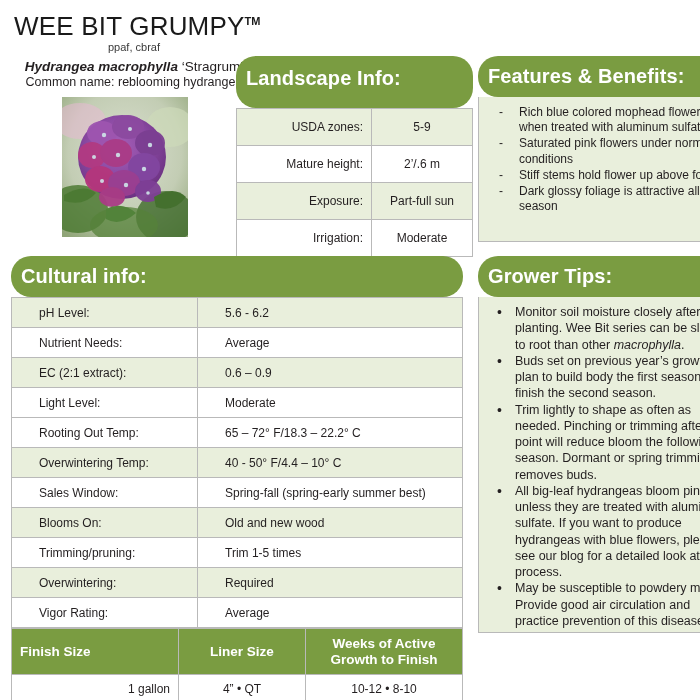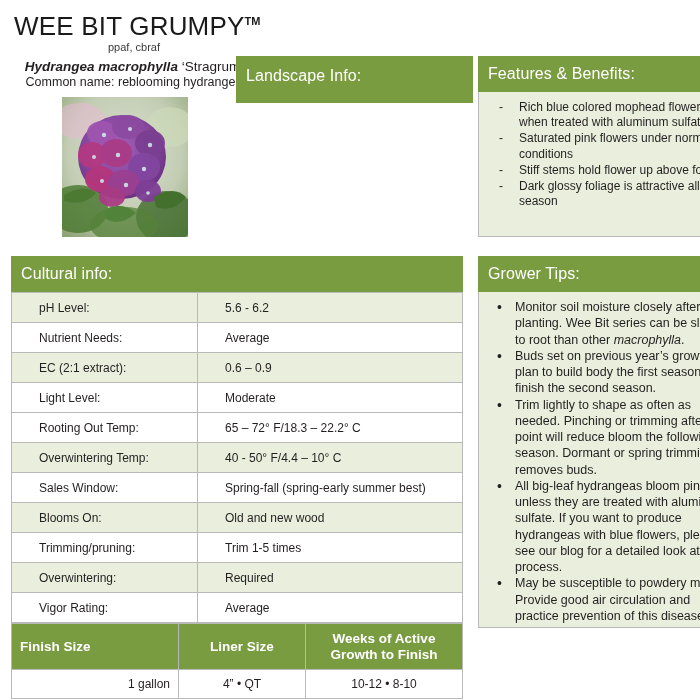--- a/index.html
+++ b/index.html
@@ -73,25 +73,26 @@
     height: 140px;
     overflow: hidden;
     background: #cfd6c2;
   }
   #plant-photo svg { display: block; }
 
   
   .panel-header {
     background: #7a9c41;
     color: #ffffff;
-    font-size: 16px;
-    font-weight: 400;
+    font-size: 20px;
+    font-weight: 700;
     padding: 9px 9px 9px 10px;
     box-sizing: border-box;
     letter-spacing: 0.1px;
+    border-radius: 20px;
   }
   .info-table {
     border-collapse: collapse;
     width: 100%;
     table-layout: fixed;
   }
   .info-table td {
     border: 1px solid #b9b9b9;
     font-size: 12px;
     padding: 6px 8px;
@@ -292,20 +293,40 @@
       <circle cx="86" cy="96" r="1.8"></circle>
     </g>
     <path d="M2 98 Q22 86 34 96 Q22 110 2 104 Z" fill="#4c7a33"></path>
     <path d="M92 100 Q112 88 124 100 Q112 116 94 110 Z" fill="#44702e"></path>
     <path d="M44 112 Q60 104 74 116 Q58 130 44 122 Z" fill="#52833a"></path>
   </svg>
 </div>
 
 <div id="landscape-panel">
   <div class="panel-header">Landscape Info:</div>
+  <table class="info-table" id="landscape-table">
+    <tbody>
+      <tr class="alt">
+        <td class="label">USDA zones:</td>
+        <td>5-9</td>
+      </tr>
+      <tr>
+        <td class="label">Mature height:</td>
+        <td>2’/.6 m</td>
+      </tr>
+      <tr class="alt">
+        <td class="label">Exposure:</td>
+        <td>Part-full sun</td>
+      </tr>
+      <tr>
+        <td class="label">Irrigation:</td>
+        <td>Moderate</td>
+      </tr>
+    </tbody>
+  </table>
 </div>
 
 <div id="features-panel">
   <div class="panel-header">Features &amp; Benefits:</div>
   <div id="features-body">
     <ul class="dash-list">
       <li>Rich blue colored mophead flowers when treated with aluminum sulfate</li>
       <li>Saturated pink flowers under normal conditions</li>
       <li>Stiff stems hold flower up above foliage</li>
       <li>Dark glossy foliage is attractive all season</li>

